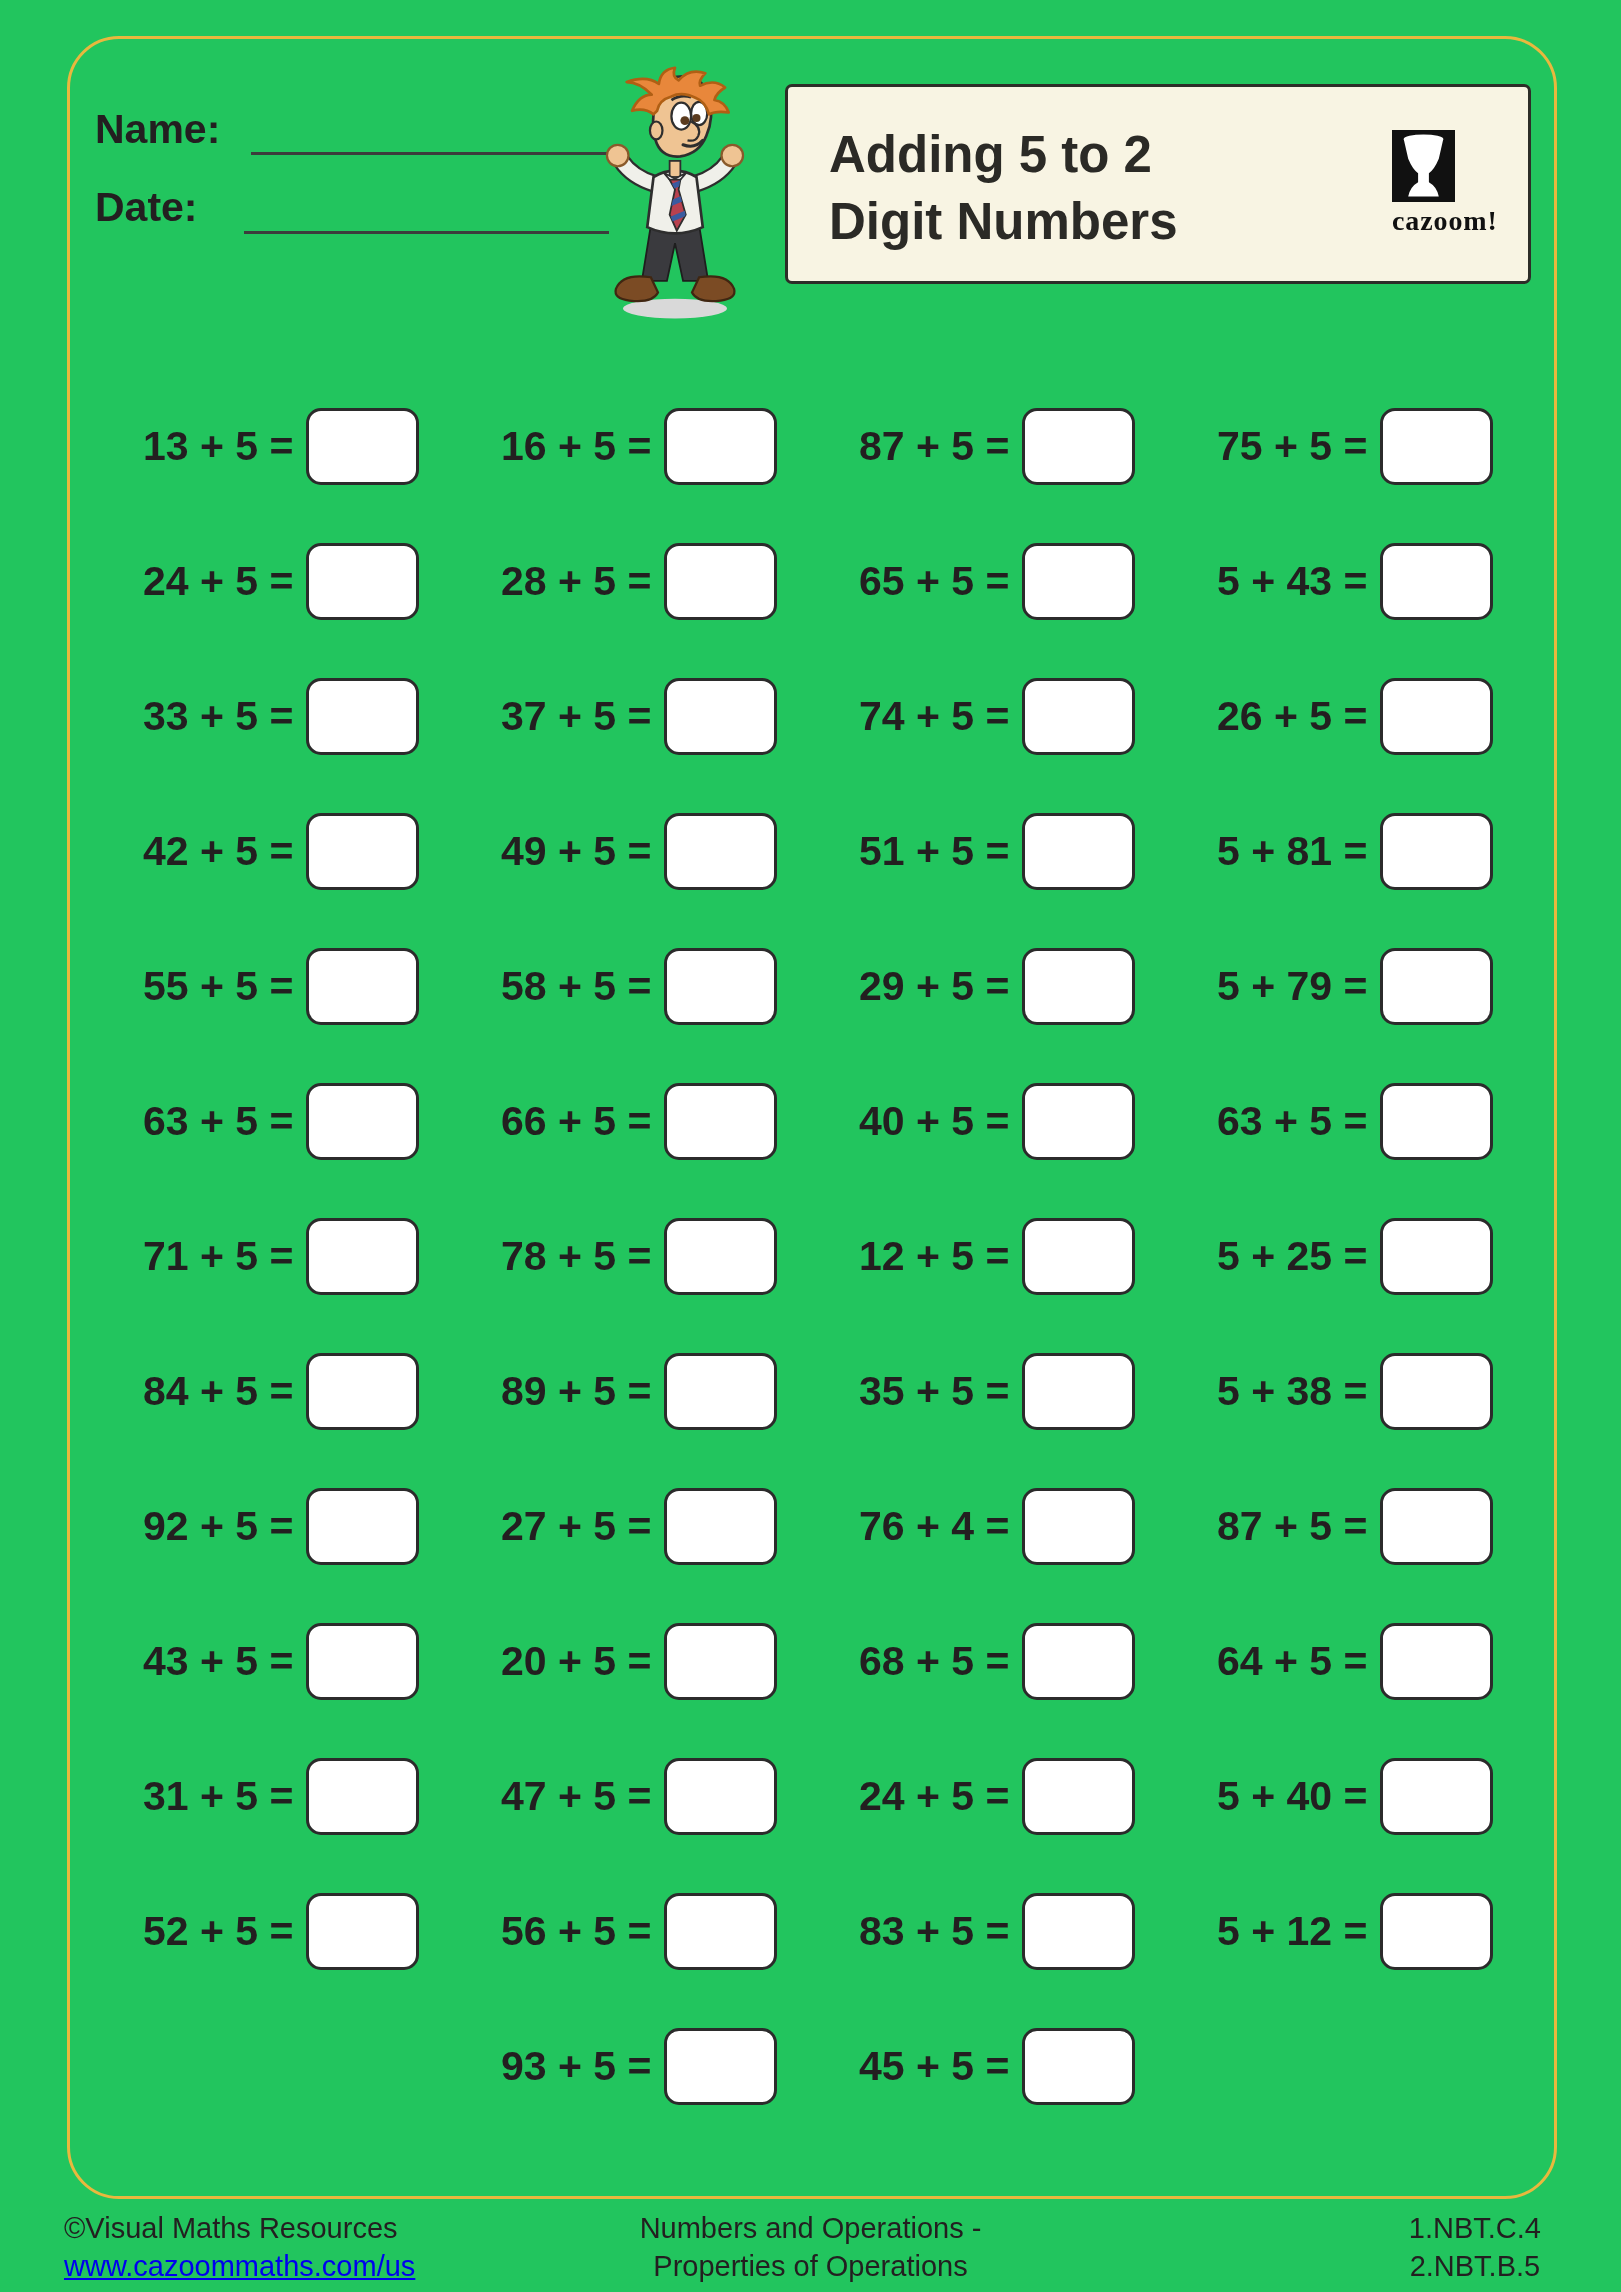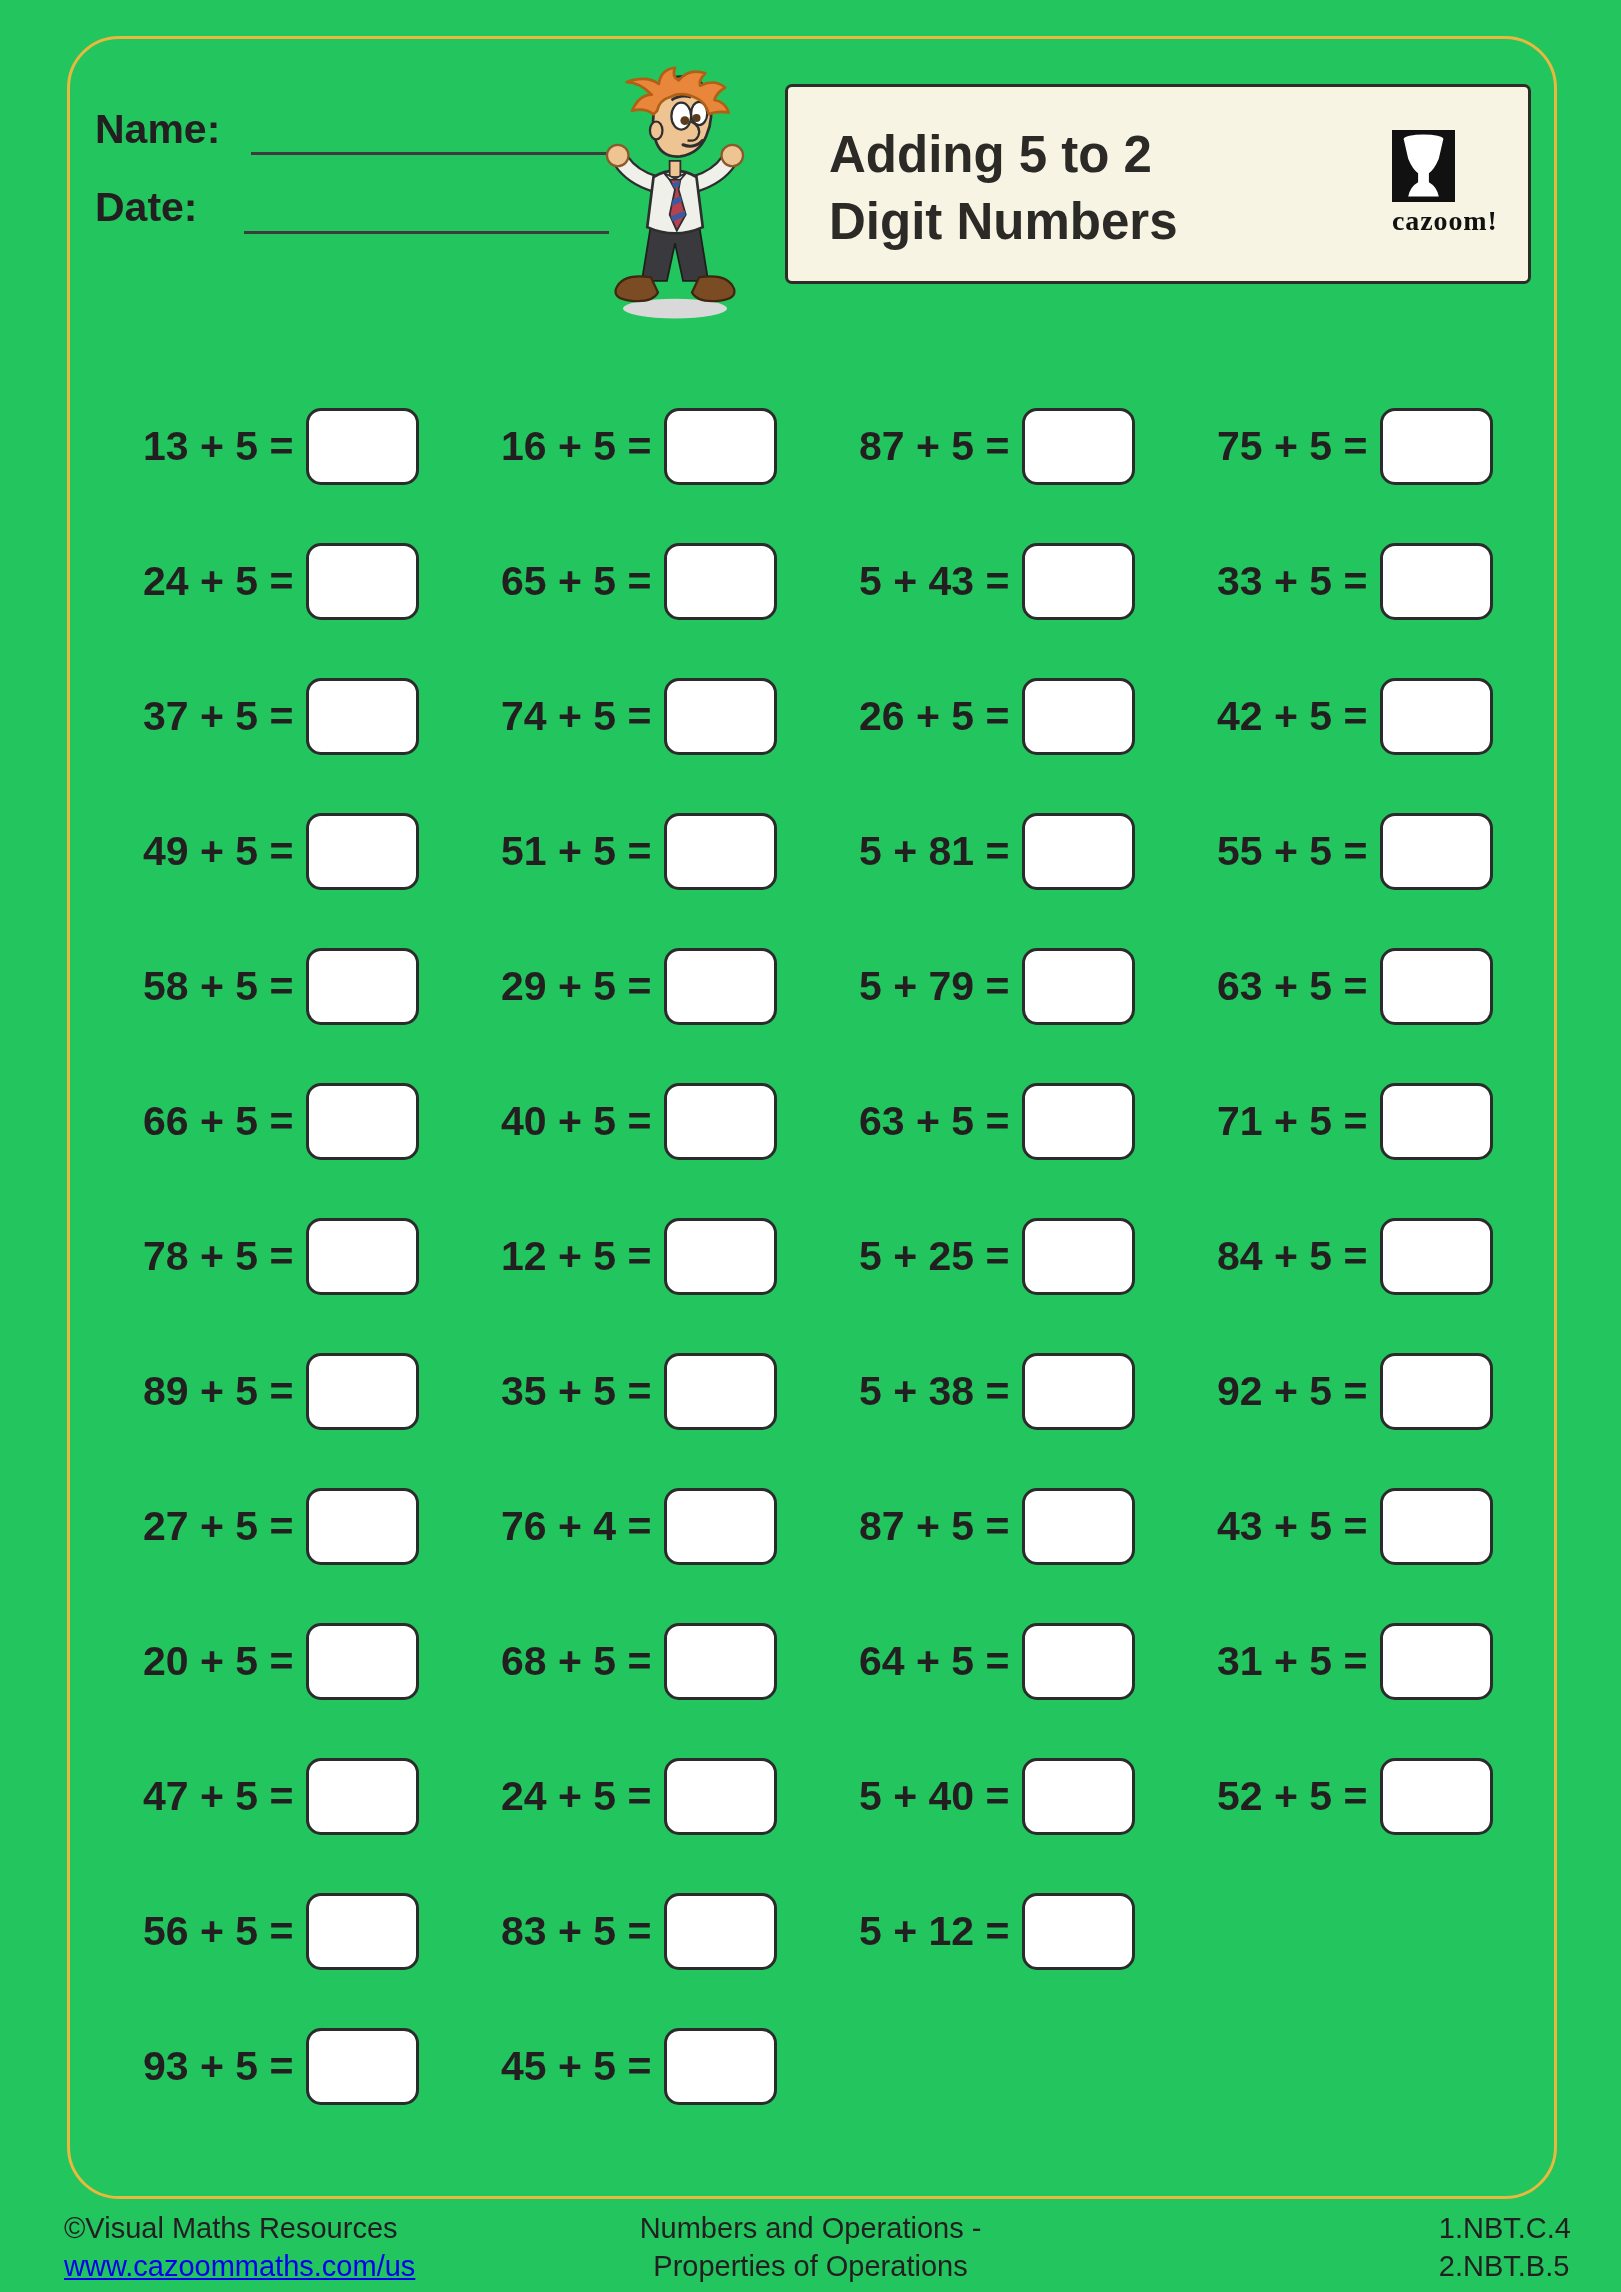--- a/index.html
+++ b/index.html
@@ -44,21 +44,21 @@
   }
   .abox{
     width:113px;height:77px;background:#fff;border:3.6px solid #2b2b2b;border-radius:15px;
     box-sizing:border-box;flex:0 0 auto;
   }
 
   
   .footer{position:absolute;left:0;top:2205px;width:1621px;font-size:29px;line-height:1.28;color:#231f20;}
   .foot-left{position:absolute;left:64px;top:5.4px;text-align:left;}
   .foot-center{position:absolute;left:0;width:1621px;top:5.4px;text-align:center;}
-  .foot-right{position:absolute;right:50px;top:5.4px;text-align:left;}
+  .foot-right{position:absolute;right:80px;top:5.4px;text-align:center;}
   .link{color:#0000ee;text-decoration:underline;}
 </style>
 </head>
 <body>
 
 <div class="sheet">
 
   <div class="frame"></div>
 
   <span class="field-label name-label">Name:</span>
@@ -146,20 +146,24 @@
       </div>
       <div class="cell">
         <span class="eq">75 + 5 =</span>
         <div class="abox"></div>
       </div>
       <div class="cell">
         <span class="eq">24 + 5 =</span>
         <div class="abox"></div>
       </div>
       <div class="cell">
+        <span class="eq">28 + 5 =</span>
+        <div class="abox"></div>
+      </div>
+      <div class="cell">
         <span class="eq">65 + 5 =</span>
         <div class="abox"></div>
       </div>
       <div class="cell">
         <span class="eq">5 + 43 =</span>
         <div class="abox"></div>
       </div>
       <div class="cell">
         <span class="eq">33 + 5 =</span>
         <div class="abox"></div>

